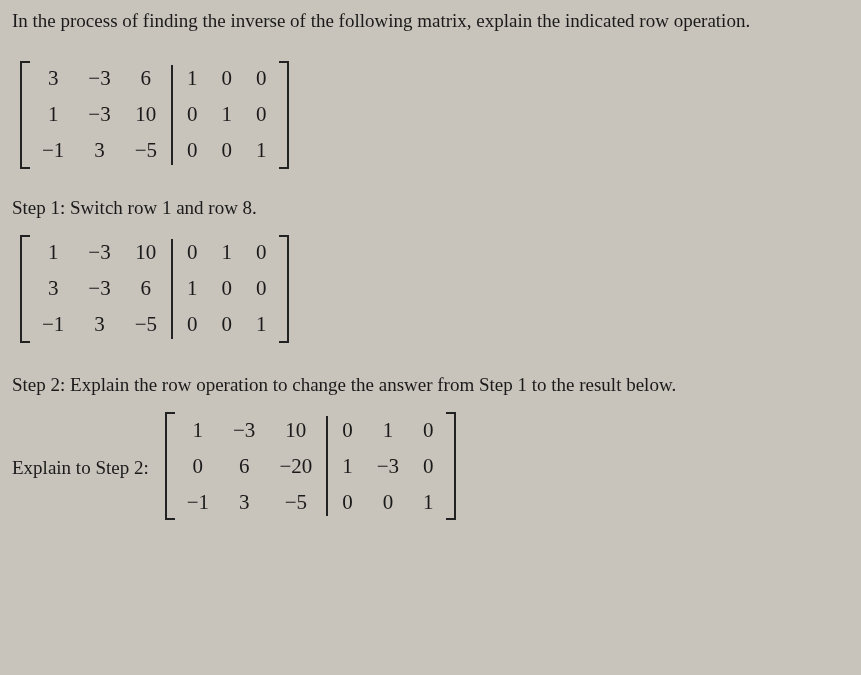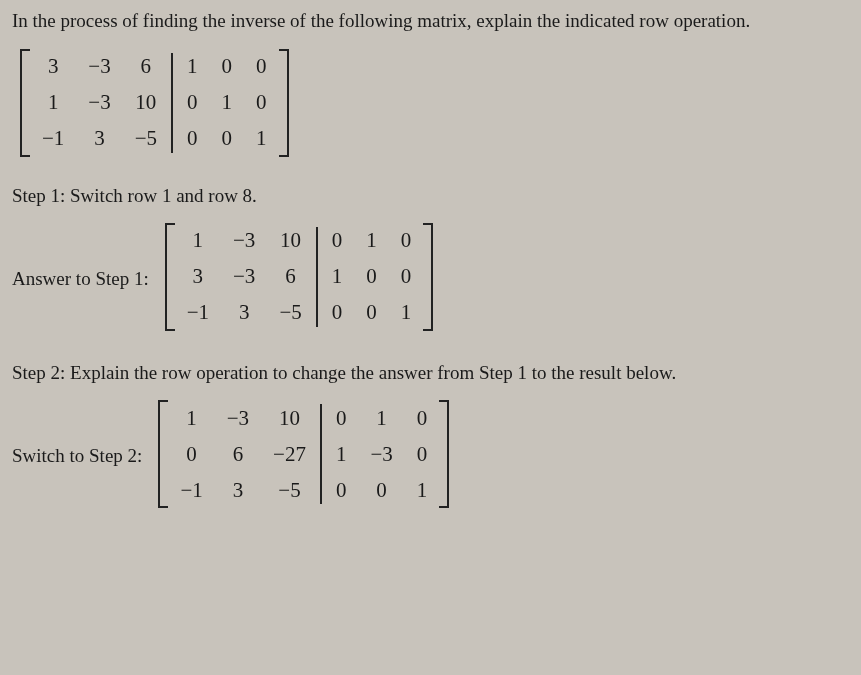--- a/index.html
+++ b/index.html
@@ -7,21 +7,21 @@
       font-family: 'Times New Roman', serif;
       background: #c8c3bb;
       width: 861px;
       height: 675px;
       padding: 8px 12px;
       color: #1a1a1a;
       font-size: 19px;
       overflow: hidden;
     }
     .question-text {
-      margin-bottom: 8px;
+      margin-bottom: 20px;
       line-height: 1.4;
     }
     .matrix-block {
       display: inline-flex;
       align-items: stretch;
       margin: 6px 0 10px 8px;
       font-size: 21px;
     }
     .matrix-block.with-label {
       vertical-align: middle;
@@ -103,21 +103,20 @@
       <div class="cell">1</div>
     </div>
   </div>
   <div class="bracket right"></div>
 </div>
 
 <div class="step-text">Step 1: Switch row 1 and row 8.</div>
 
 
 <div class="label-row">
-  <span class="label-text">Answer to Step 1:</span>
   <div class="matrix-block with-label">
     <div class="bracket left"></div>
     <div class="matrix-content">
       <div class="matrix-part" style="grid-template-columns: repeat(3, auto);">
         <div class="cell">1</div>
         <div class="cell">−3</div>
         <div class="cell">10</div>
         <div class="cell">3</div>
         <div class="cell">−3</div>
         <div class="cell">6</div>
@@ -139,31 +138,31 @@
       </div>
     </div>
     <div class="bracket right"></div>
   </div>
 </div>
 
 <div class="explain-text">Step 2: Explain the row operation to change the answer from Step 1 to the result below.</div>
 
 
 <div class="label-row">
-  <span class="label-text">Switch to Step 2:</span>
+  <span class="label-text">Explain to Step 2:</span>
   <div class="matrix-block with-label">
     <div class="bracket left"></div>
     <div class="matrix-content">
       <div class="matrix-part" style="grid-template-columns: repeat(3, auto);">
         <div class="cell">1</div>
         <div class="cell">−3</div>
         <div class="cell">10</div>
         <div class="cell">0</div>
         <div class="cell">6</div>
-        <div class="cell">−27</div>
+        <div class="cell">−20</div>
         <div class="cell">−1</div>
         <div class="cell">3</div>
         <div class="cell">−5</div>
       </div>
       <div class="divider"></div>
       <div class="matrix-part" style="grid-template-columns: repeat(3, auto);">
         <div class="cell">0</div>
         <div class="cell">1</div>
         <div class="cell">0</div>
         <div class="cell">1</div>

